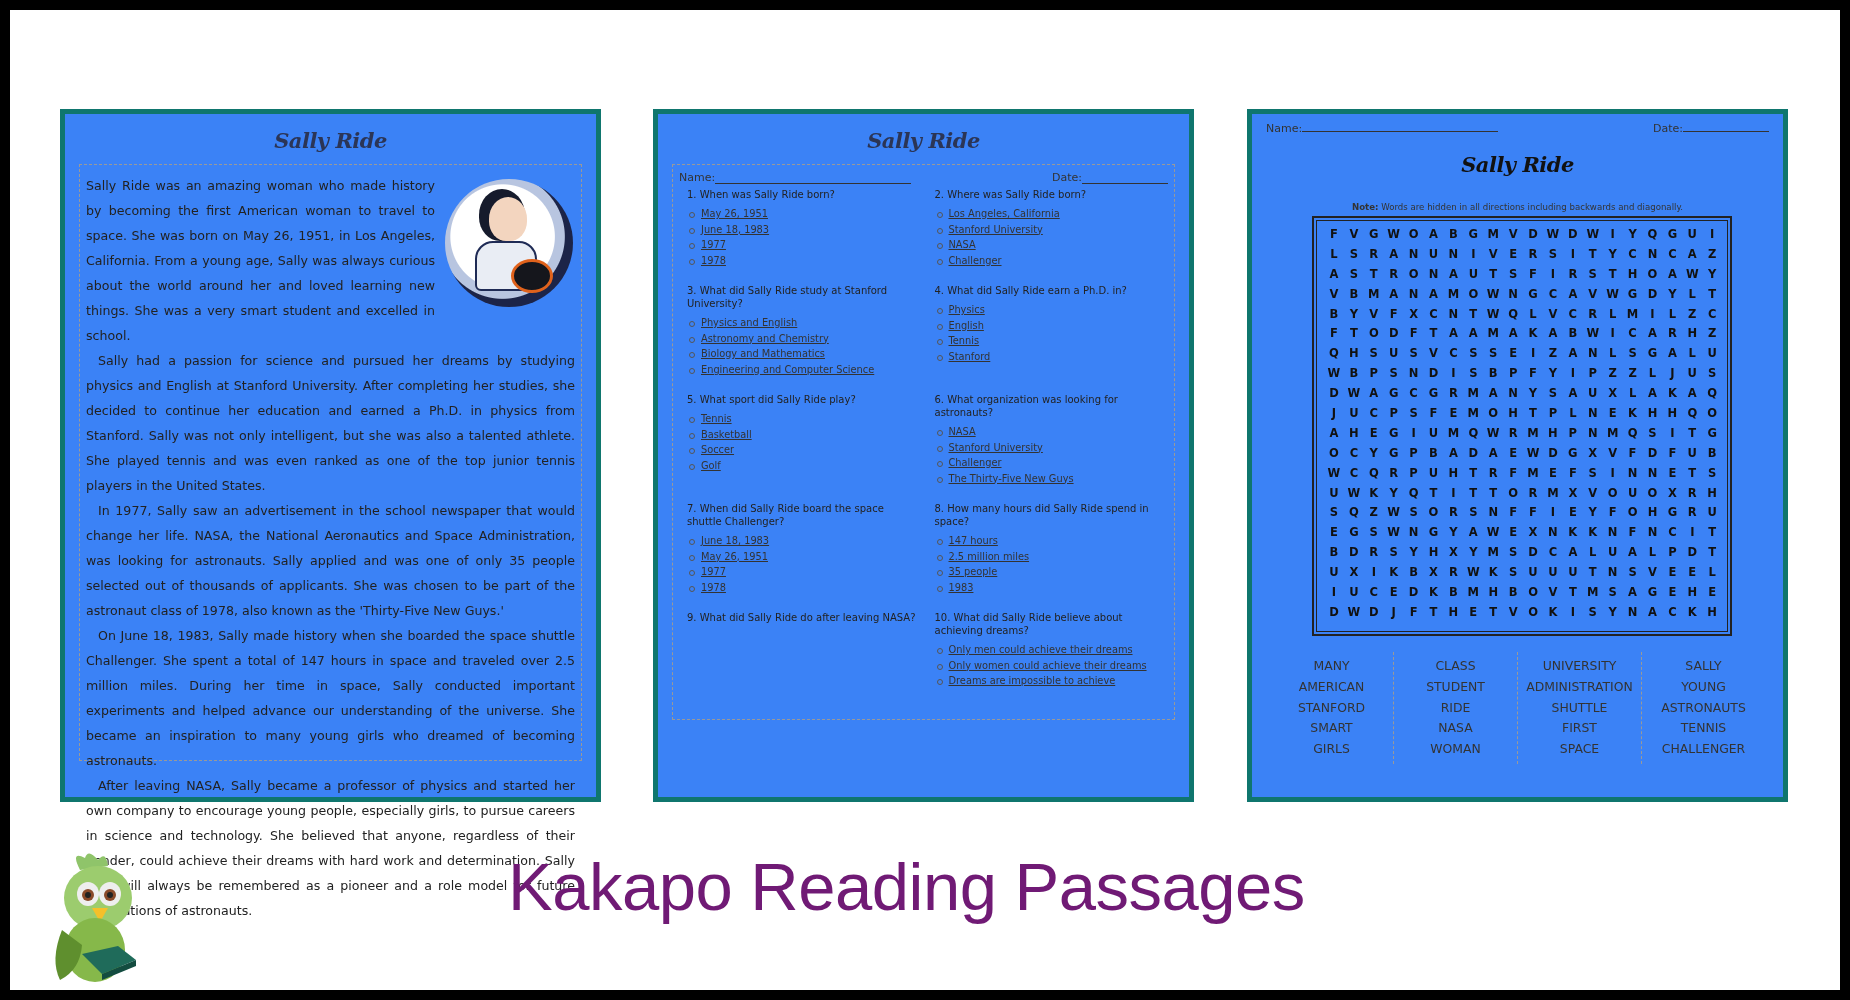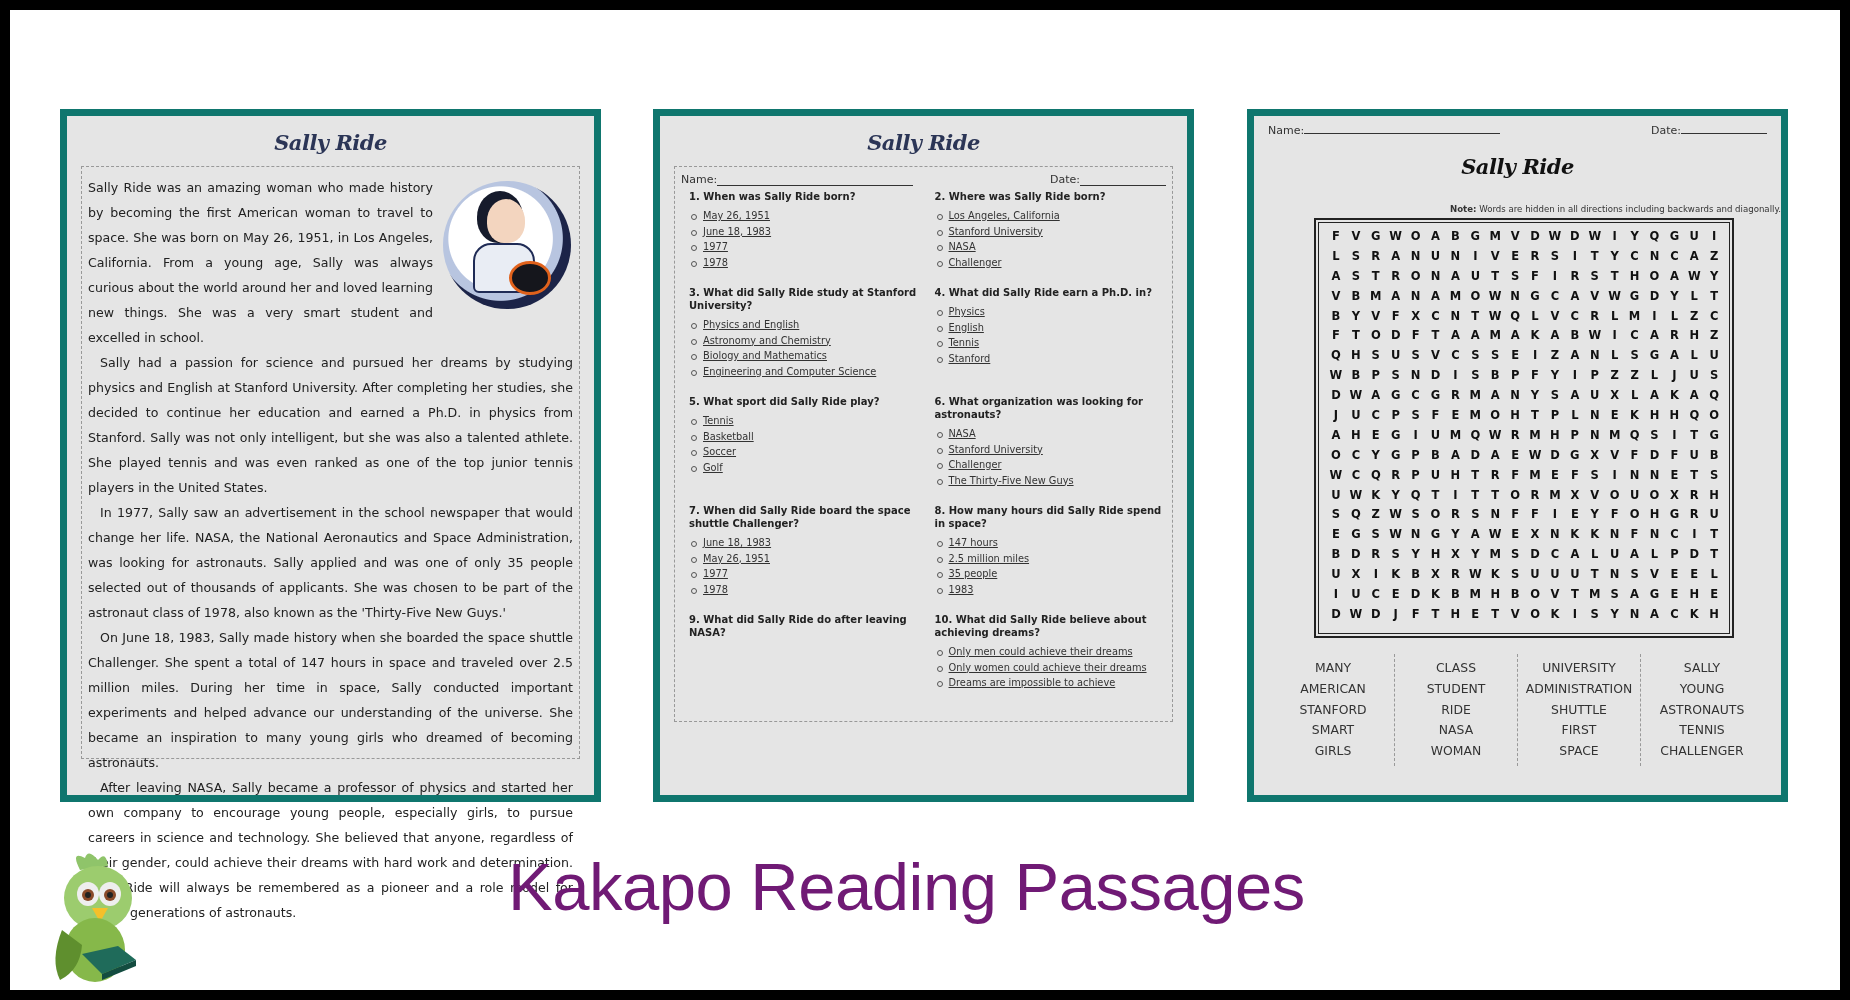--- a/index.html
+++ b/index.html
@@ -3,21 +3,21 @@
 <meta charset="utf-8">
 <style>
   * { box-sizing: border-box; margin: 0; padding: 0; }
   html, body { width: 1850px; height: 1000px; overflow: hidden; background: #000; }
   .canvas {
     position: absolute; left: 10px; top: 10px; width: 1830px; height: 980px;
     background: #fff;
   }
   .page {
     position: absolute; top: 99px; width: 541px; height: 693px;
-    border: 7px solid #0f766e; background: #e5e5e5;
+    border: 5px solid #0f766e; background: #3b82f6;
     font-family: "DejaVu Sans", sans-serif; color: #222;
   }
   #page1 { left: 50px; }
   #page2 { left: 643px; }
   #page3 { left: 1237px; }
 
   .script-title {
     font-family: "DejaVu Serif", serif; font-style: italic; font-weight: bold;
     color: #2b3556; font-size: 21px; text-align: center; letter-spacing: -0.5px;
   }
@@ -41,28 +41,28 @@
   #page2 .script-title { margin-top: 14px; }
   .quiz-box {
     position: absolute; left: 14px; top: 50px; right: 14px; height: 556px;
     border: 1px dashed #999; padding: 6px 6px 0 6px;
     font-size: 10.2px; color: #333;
   }
   .nd-row { display: flex; justify-content: space-between; font-size: 11px; color: #333; }
   .nd-row .line { display: inline-block; border-bottom: 1px solid #333; height: 11px; vertical-align: bottom; }
   .q-grid { display: grid; grid-template-columns: 1fr 1fr; column-gap: 14px; margin-top: 4px; padding-left: 8px; }
   .q { margin-bottom: 14px; }
-  .q-title { font-weight: bold; font-size: 10px; color: #222; line-height: 13px; margin-bottom: 7px; }
+  .q-title { font-weight: normal; font-size: 10px; color: #222; line-height: 13px; margin-bottom: 7px; }
   .q ul { list-style: none; }
   .q li { position: relative; padding-left: 14px; line-height: 12.9px; margin-bottom: 2.6px; font-size: 9.8px; text-decoration: underline; }
   .q li::before { content: ""; position: absolute; left: 2px; top: 4px; width: 4px; height: 4px; border: 1px solid #555; border-radius: 50%; }
 
   .nd-row3 { position:absolute; left:14px; right:14px; top:7px; display:flex; justify-content:space-between; font-size:11px; color:#333; }
   #page3 .script-title { position:absolute; left:0; right:0; top:38px; color:#111; }
-  .ws-note { position:absolute; left:0; right:0; top:88px; text-align:right; font-size:8.6px; color:#333; }
+  .ws-note { position:absolute; left:0; right:0; top:88px; text-align:center; font-size:8.6px; color:#333; }
   .ws-grid {
     position: absolute; left: 60px; top: 102px; width: 420px; height: 420px;
     border: 2px solid #222; outline: 1px solid #222; outline-offset: -5px;
     padding: 9px 8px 0 10px;
   }
   .ws-row { display: flex; justify-content: space-between; height: 19.9px; }
   .ws-cell { width: 20px; text-align: center; font-weight: bold; font-size: 11.5px; color: #111; }
   .word-bank { position:absolute; left: 18px; right: 18px; top: 538px; display:flex;align-items:flex-end; }
   .wb-col { flex:1; text-align:center; font-size:12.4px; line-height: 20.8px; color:#333; padding-top: 4px; border-left: 1px dashed #999; height: 112px; }
   .wb-col:first-child { border-left: none; }

